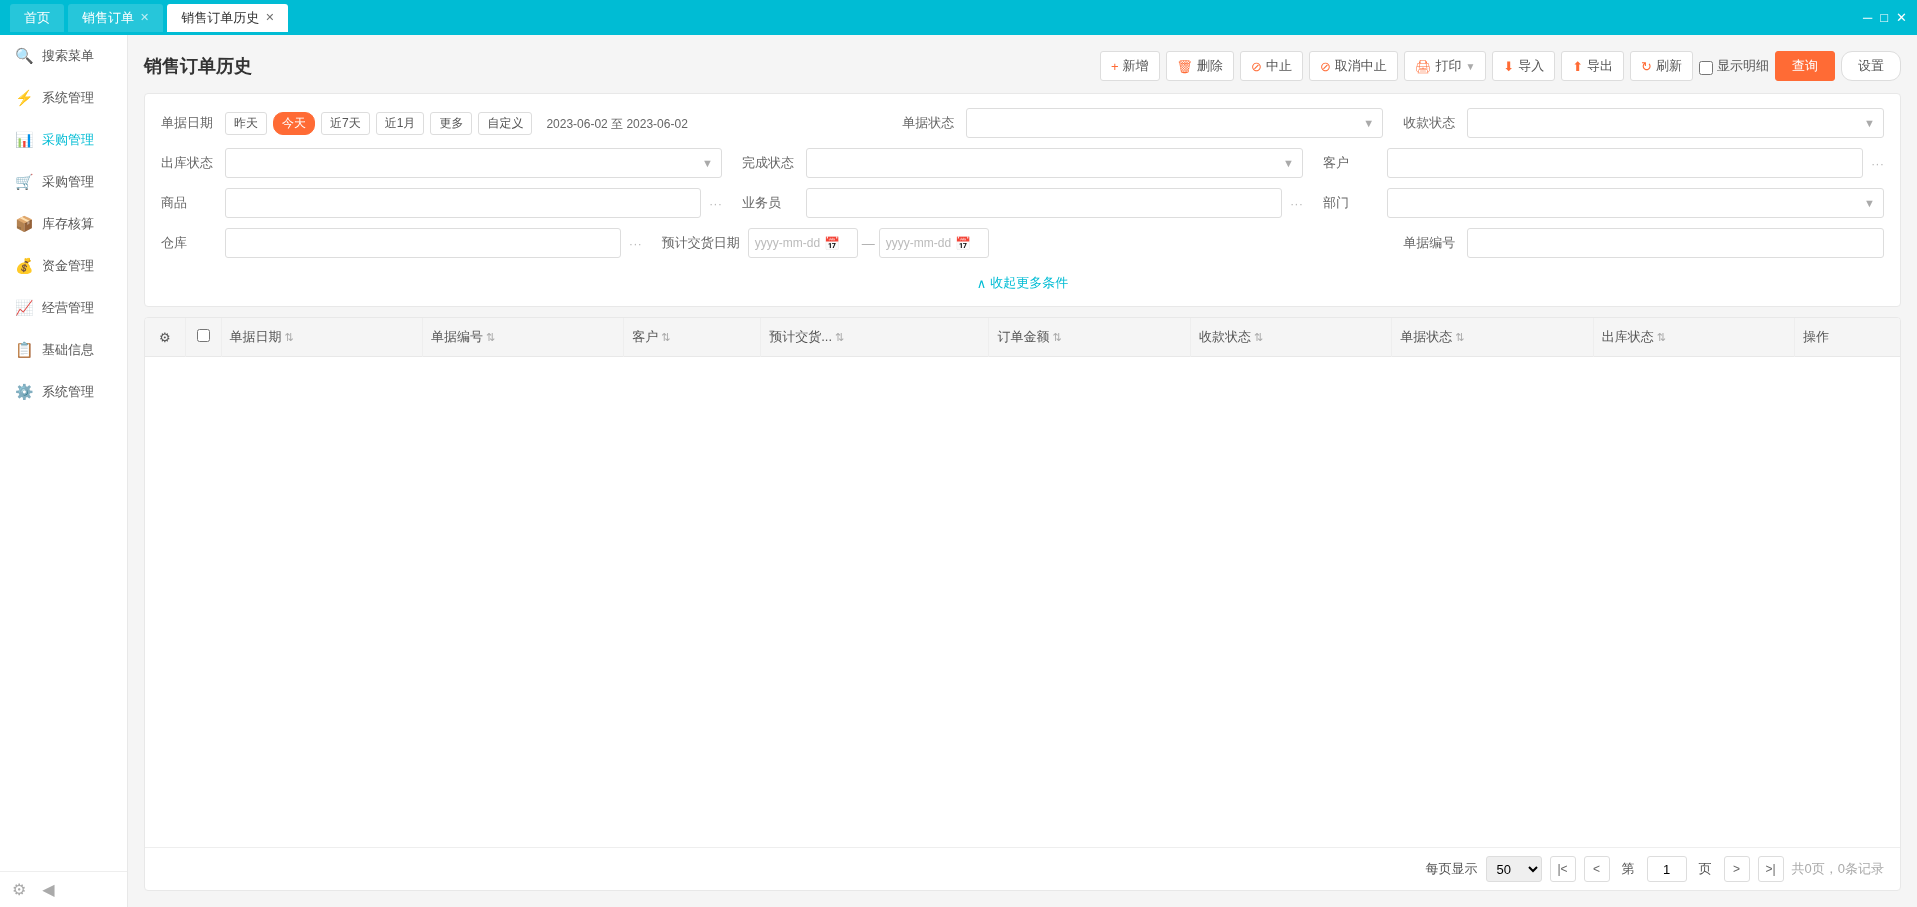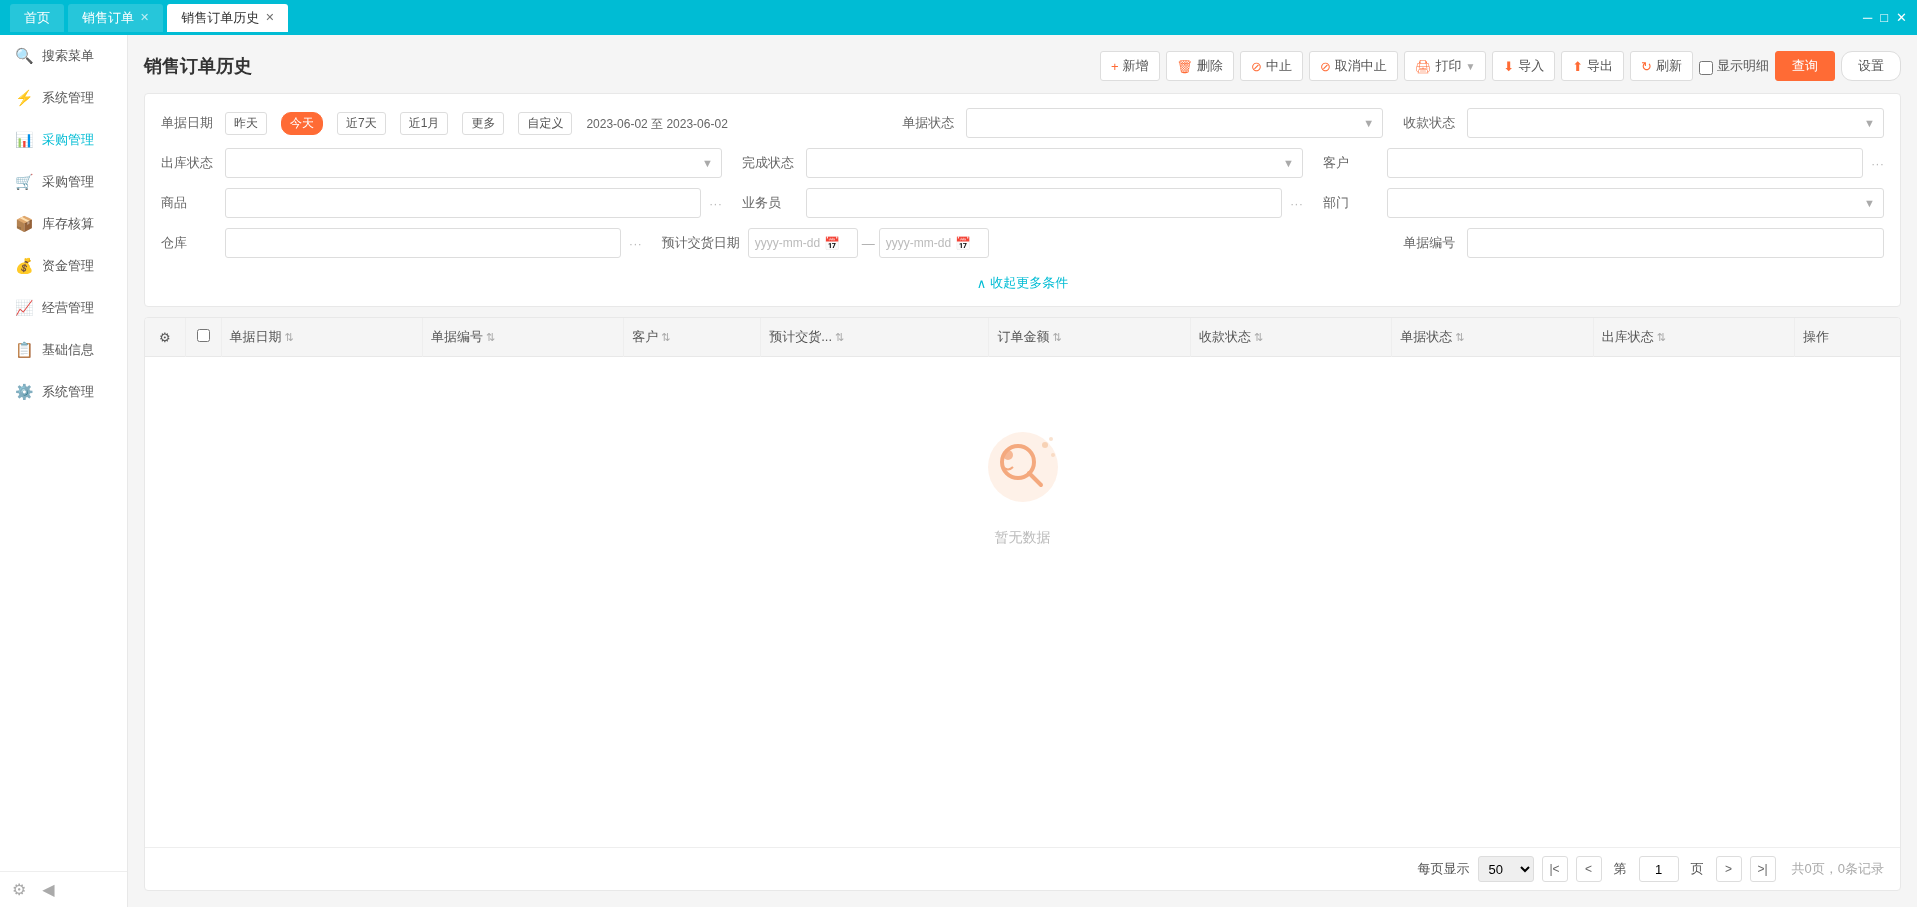--- a/index.html
+++ b/index.html
@@ -206,21 +206,21 @@
       display: flex;
       align-items: center;
       justify-content: space-between;
       cursor: pointer;
       position: relative;
     }
     .select-arrow { color: #aaa; font-size: 11px; }
     .date-filter {
       display: flex;
       align-items: flex-start;
-      gap: 14px;
+      gap: 6px;
     }
     .date-quick-btn {
       padding: 2px 8px;
       border: 1px solid #ddd;
       border-radius: 3px;
       cursor: pointer;
       font-size: 12px;
       color: #555;
       background: #fff;
     }
@@ -653,52 +653,34 @@
               </th>
               <th>
                 <span>操作</span>
               </th>
             </tr>
           </thead>
           <tbody>
           </tbody>
         </table>
 
-        <div class="empty-state">
-          <div class="empty-illustration">
-            <svg viewBox="0 0 100 100" xmlns="http://www.w3.org/2000/svg" width="100" height="100">
-
-              <circle cx="50" cy="50" r="35" fill="#fde8d8" opacity="0.6"></circle>
-              <circle cx="45" cy="45" r="16" fill="none" stroke="#f4a97e" stroke-width="4"></circle>
-              <line x1="56" y1="56" x2="68" y2="68" stroke="#f4a97e" stroke-width="4" stroke-linecap="round"></line>
-
-              <circle cx="72" cy="28" r="3" fill="#f4c5a0" opacity="0.7"></circle>
-              <circle cx="80" cy="38" r="2" fill="#f4c5a0" opacity="0.5"></circle>
-              <circle cx="78" cy="22" r="2" fill="#f4c5a0" opacity="0.5"></circle>
-
-              <circle cx="35" cy="38" r="5" fill="#f4a97e" opacity="0.8"></circle>
-              <path d="M30 50 Q35 55 40 50" stroke="#f4a97e" stroke-width="2" fill="none"></path>
-            </svg>
-          </div>
-          <span class="empty-text">暂无数据</span>
-        </div>
       </div>
 
       <div class="pagination">
         <span>每页显示</span>
         <select class="page-size-select">
           <option value="50">50</option>
           <option value="20">20</option>
           <option value="100">100</option>
         </select>
         <button class="page-nav-btn">|&lt;</button>
         <button class="page-nav-btn">&lt;</button>
         <span style="margin:0 4px;">第</span>
         <input class="page-input" type="text" value="1" style="">
         <span style="margin:0 4px;">页</span>
         <button class="page-nav-btn">&gt;</button>
         <button class="page-nav-btn">&gt;|</button>
-        <span style="margin-left:8px;color:#aaa;">共0页，0条记录</span>
+        <span style="color:#aaa;">共0页，0条记录</span>
       </div>
     </div>
 
   </div>
 </div>
 
 </body></html>

